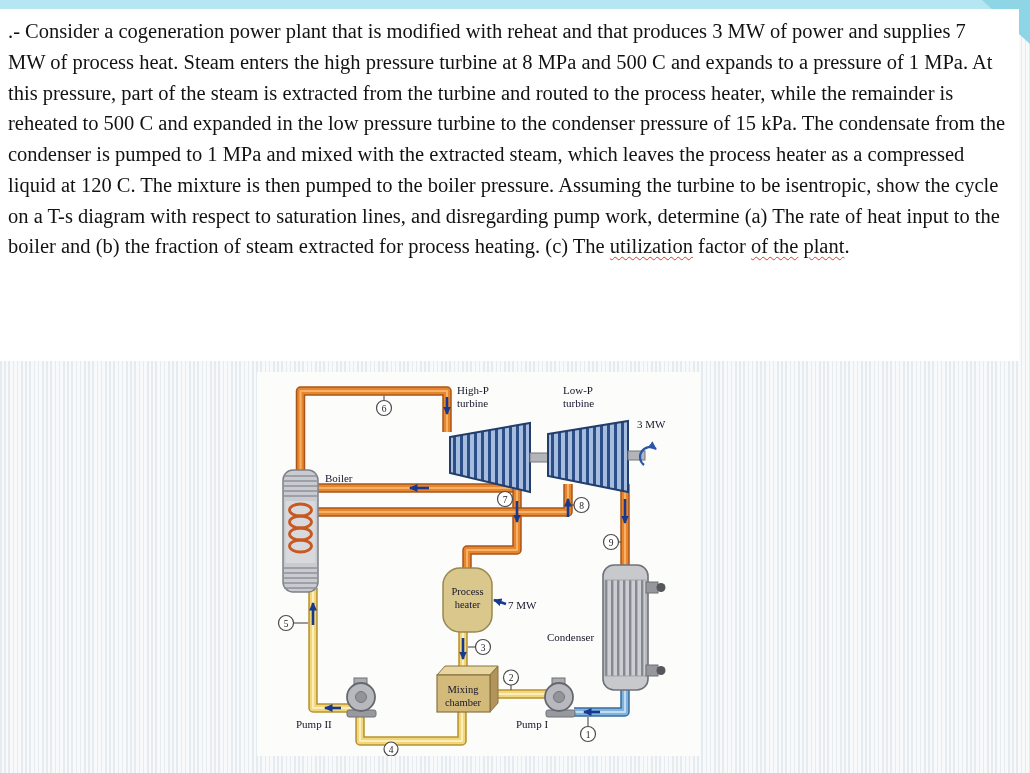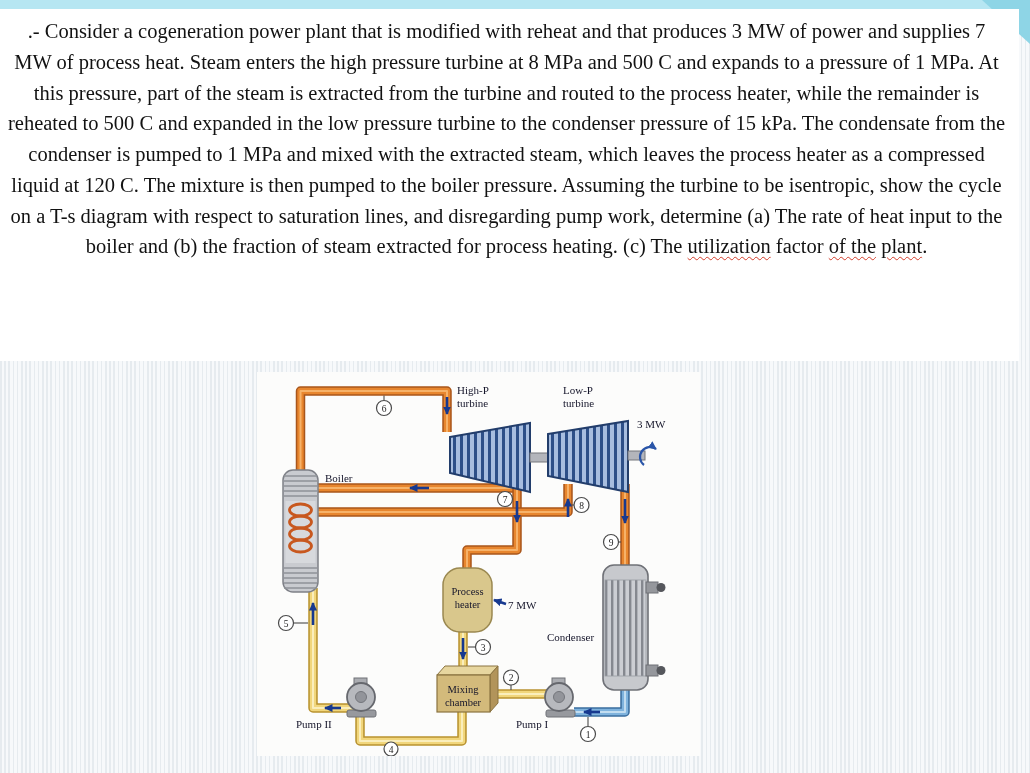--- a/index.html
+++ b/index.html
@@ -24,21 +24,20 @@
     background:#ffffff;
     box-sizing:border-box;
     padding:7px 14px 0 8px;
   }
   .problem-text{
     margin:0;
     font-family:"Liberation Serif",serif;
     font-size:20.5px;
     line-height:1.5;
     color:#121212;
-    text-align:center;
   }
   .spell-error{
     text-decoration-line:underline;
     text-decoration-style:wavy;
     text-decoration-color:#d43c2a;
     text-decoration-thickness:1px;
     text-underline-offset:3px;
   }
   .diagram-panel{
     position:absolute;left:257px;top:372px;width:443px;height:384px;

